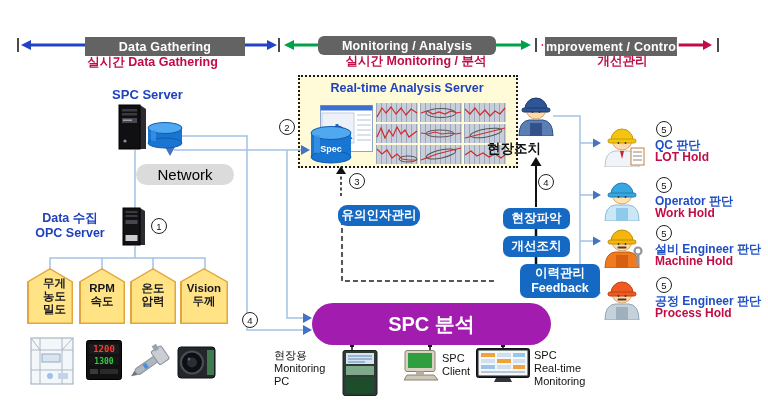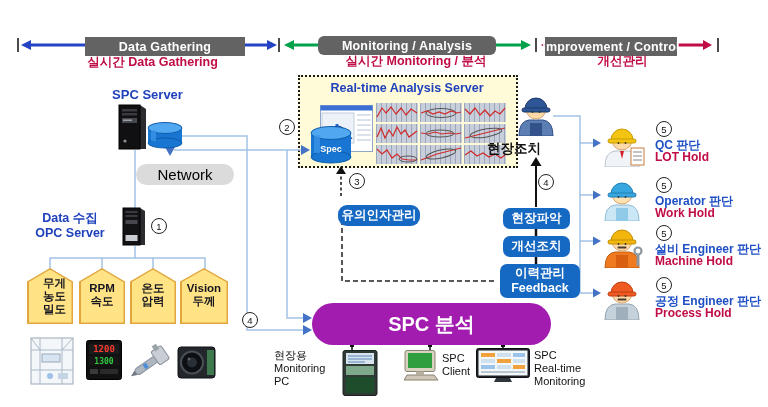--- a/index.html
+++ b/index.html
@@ -317,21 +317,21 @@
     <path d="M8,19 a11,11 0 0 1 22,0 z" fill="#2E5596" stroke="#1D3A6B"></path>
     <rect x="5" y="18" width="28" height="4" rx="2" fill="#2E5596" stroke="#1D3A6B"></rect>
     <circle cx="15.5" cy="22" r="0.9" fill="#333"></circle>
       <circle cx="22.5" cy="22" r="0.9" fill="#333"></circle>
   </svg>
   <div class="abs fieldlbl z2" style="left:483px;top:140px;width:62px;">현장조치</div>
   <div class="abs circ" style="left:538px;top:174px;">4</div>
 
   <div class="abs bluebox z2" style="left:503px;top:208px;width:67px;height:21px;">현장파악</div>
   <div class="abs bluebox z2" style="left:503px;top:236px;width:67px;height:21px;">개선조치</div>
-  <div class="abs bluebox z2" style="left:500px;top:264px;width:80px;height:34px;flex-direction:column;justify-content:center;">
+  <div class="abs bluebox z2" style="left:520px;top:264px;width:80px;height:34px;flex-direction:column;justify-content:center;">
     <div>이력관리</div>
     <div>Feedback</div>
   </div>
 
   <svg class="abs z2" style="left:603px;top:121px;" width="42" height="46">
     <path d="M2,46 Q2,31 12,30 L26,30 Q36,31 36,46 Z" fill="#F0F3F7" stroke="#B9C2CC"></path>
     <polygon points="17,30 21,30 19,38" fill="#D1202C"></polygon>
     <circle cx="19" cy="19" r="10" fill="#FFD9A8" stroke="#D9A66E"></circle>
     <path d="M8,19 a11,11 0 0 1 22,0 z" fill="#F3C512" stroke="#C79B05"></path>
     <rect x="5" y="18" width="28" height="4" rx="2" fill="#F3C512" stroke="#C79B05"></rect>

